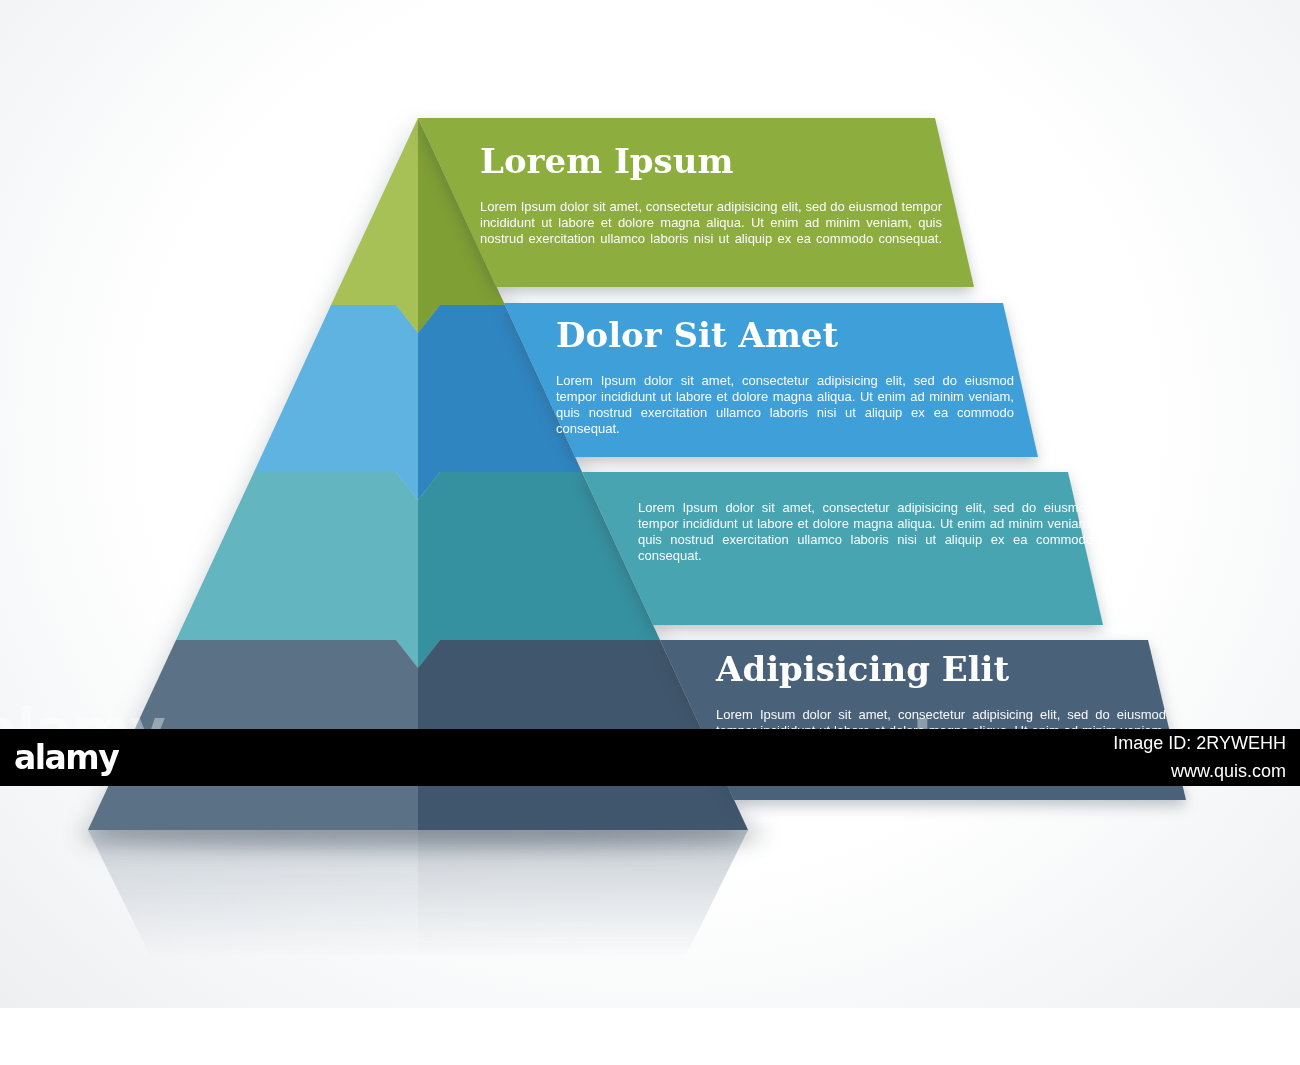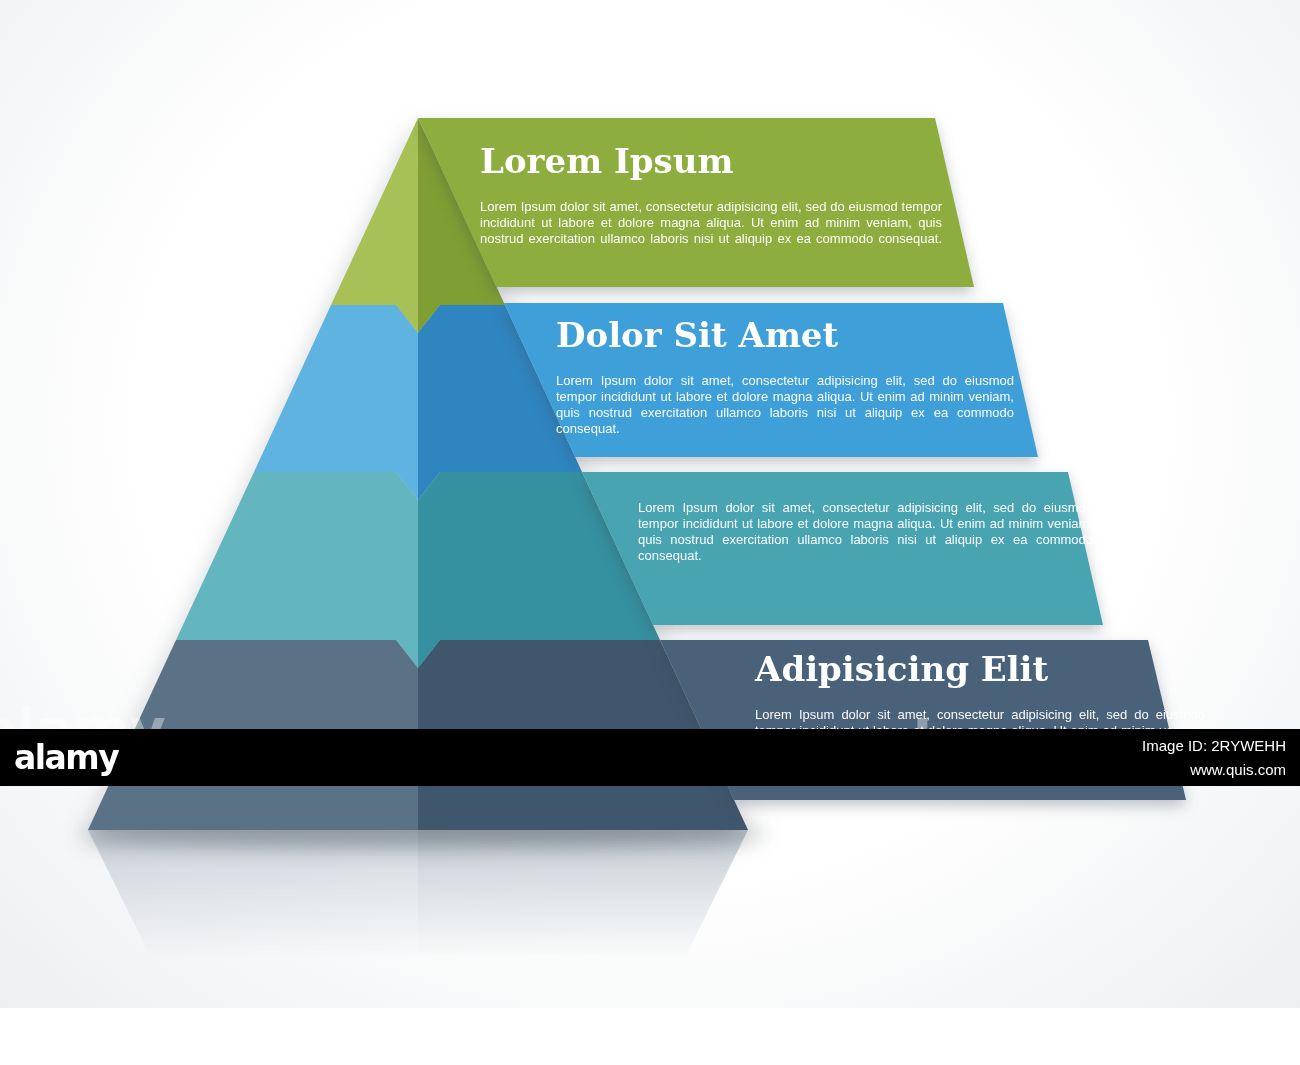--- a/index.html
+++ b/index.html
@@ -53,21 +53,21 @@
   
   .textblock { position:absolute; color:#fff; }
   .seg-title { font-family:"DejaVu Serif", serif; font-weight:700; font-size:34px; line-height:1.15; color:#ffffff; }
   .seg-body  {
     margin-top:18px; font-family:Liberation Sans, sans-serif; font-size:13px; line-height:16px;
     color:#ffffff; text-align:justify; text-align-last:justify; opacity:0.97;
   }
   #text0 { left:480px; top:142px; width:462px; }
   #text1 { left:556px; top:296px; width:458px;margin-top:20px; }
   #text2 { left:638px; top:482px; width:455px; }
-  #text3 { left:755px; top:650px; width:450px; }
+  #text3 { left:716px; top:650px; width:450px; }
 
   
   .watermark {
     position:absolute; font-family:"DejaVu Sans", sans-serif; font-weight:700;
     font-size:56px; letter-spacing:-1px; color:rgba(255,255,255,0.38); text-transform:lowercase;
     pointer-events:none;
   }
   #wm1 { left:-20px; top:696px; }
   #wm2 { left:876px; top:708px; }
 
@@ -76,21 +76,21 @@
     position:absolute; left:0; bottom:0; width:1300px; height:57px; background:#000;
     display:flex; align-items:center; justify-content:space-between;
     padding:0 14px; box-sizing:border-box;
   }
   .footer-logo {
     color:#fff; font-family:"DejaVu Sans", sans-serif; font-weight:700;
     font-size:33px; letter-spacing:-1.5px;
   }
   .footer-meta {
     text-align:right; color:#fff; font-family:"Liberation Sans", sans-serif;
-    font-size:15px; line-height:1.55;
+    font-size:18px; line-height:1.55;
   }
 </style>
 </head>
 <body>
 
 <div class="stage">
   <div class="scene">
 
     <div class="ground-shadow"></div>
     <div class="reflection">

